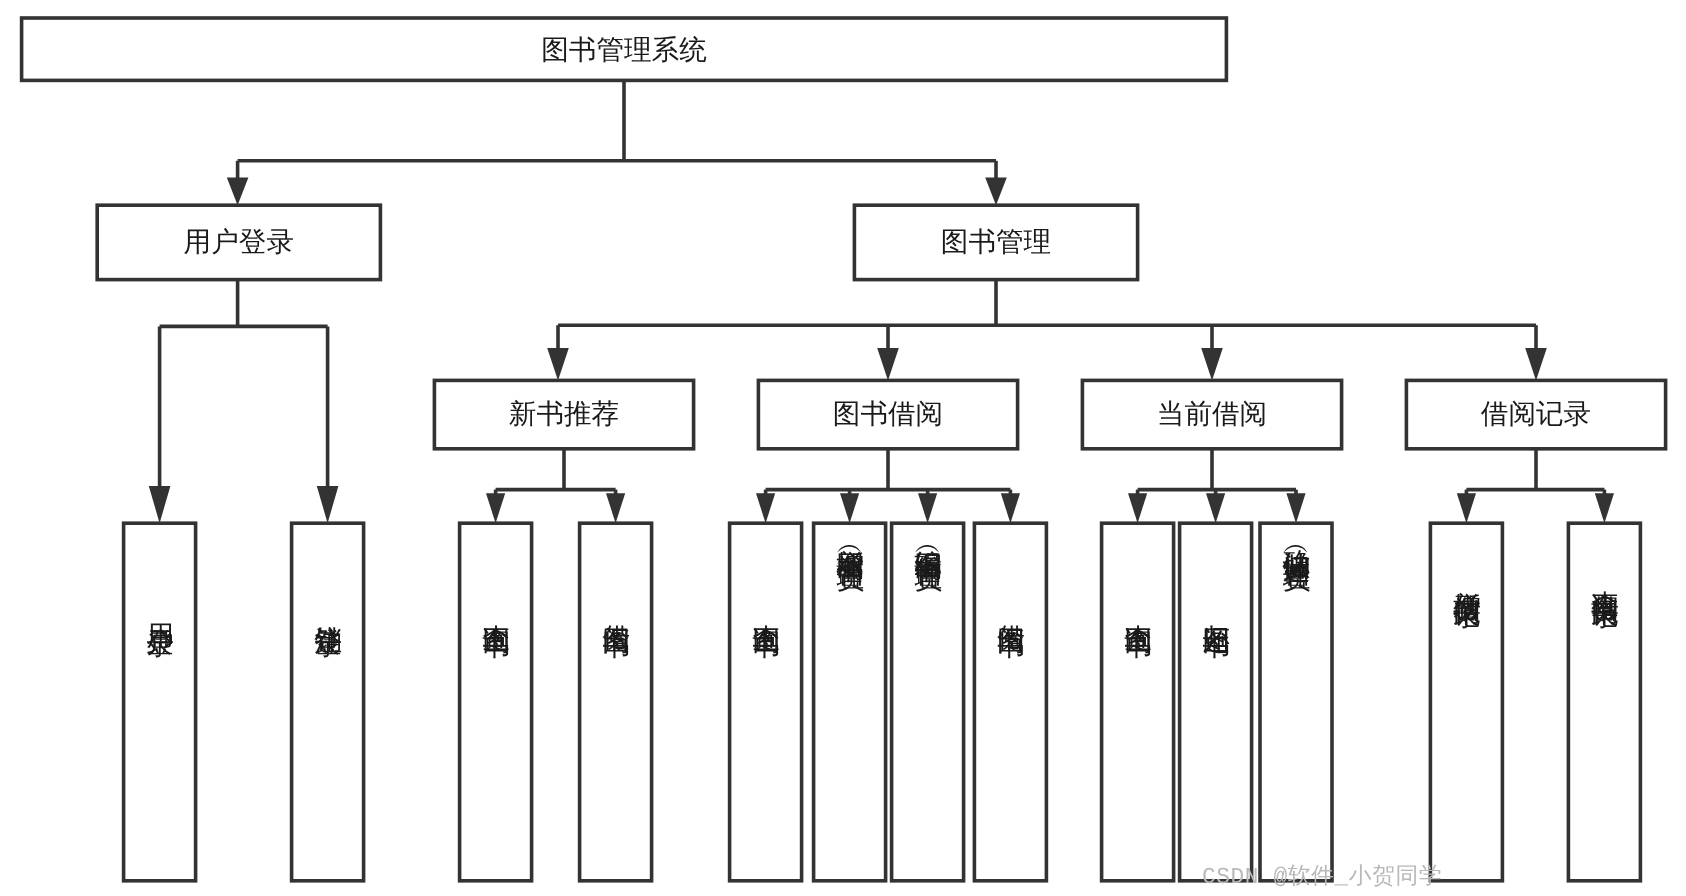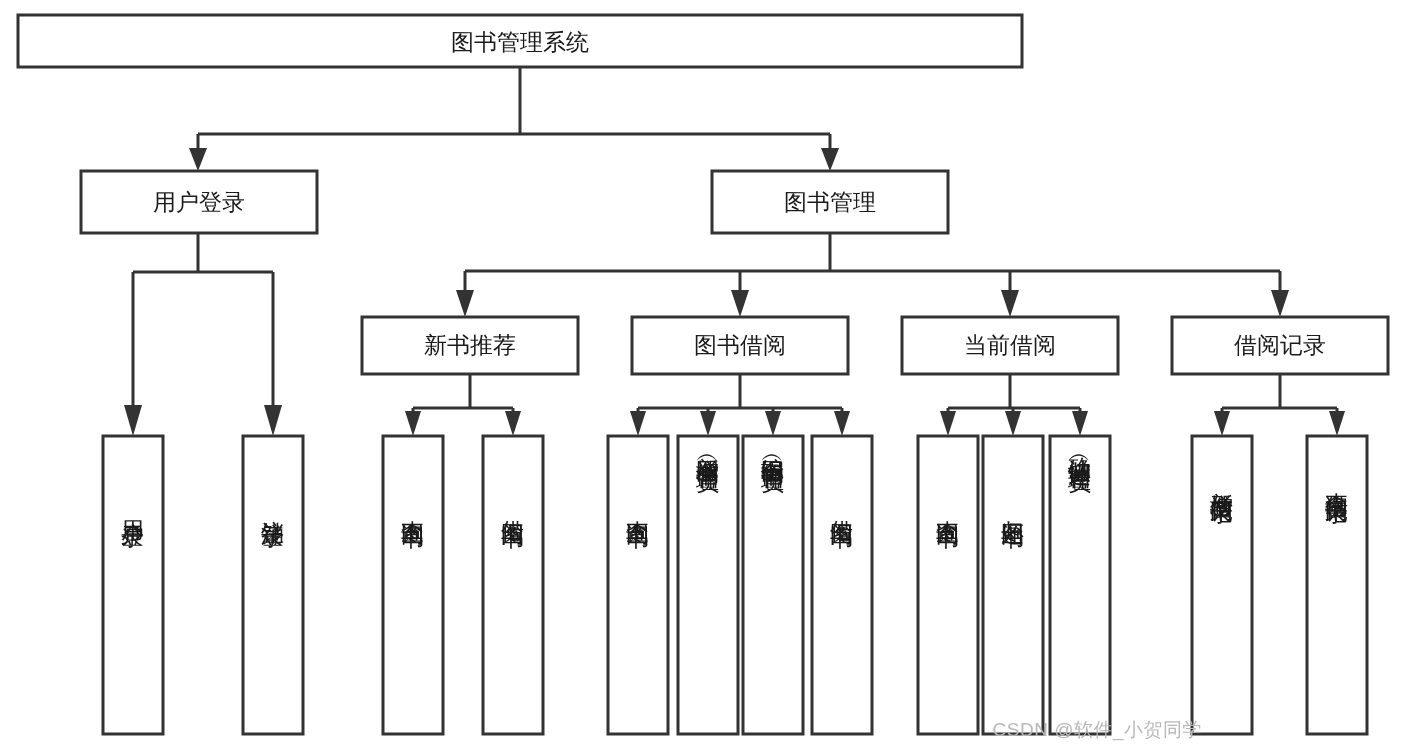--- a/index.html
+++ b/index.html
@@ -52,21 +52,21 @@
     fill: none;
   }
   .arrow-head {
     fill: #333333;
     stroke: none;
   }
   .watermark-text {
     position: absolute;
     right: 8px;
     bottom: 4px;
-    font-family: Liberation Sans, sans-serif;
+    font-family: Liberation Mono, monospace;
     font-size: 19px;
     color: #b8b8b8;
     white-space: nowrap;
     letter-spacing: 0.5px;
   }
 </style>
 </head>
 <body>
 
 <div id="diagram-root">

